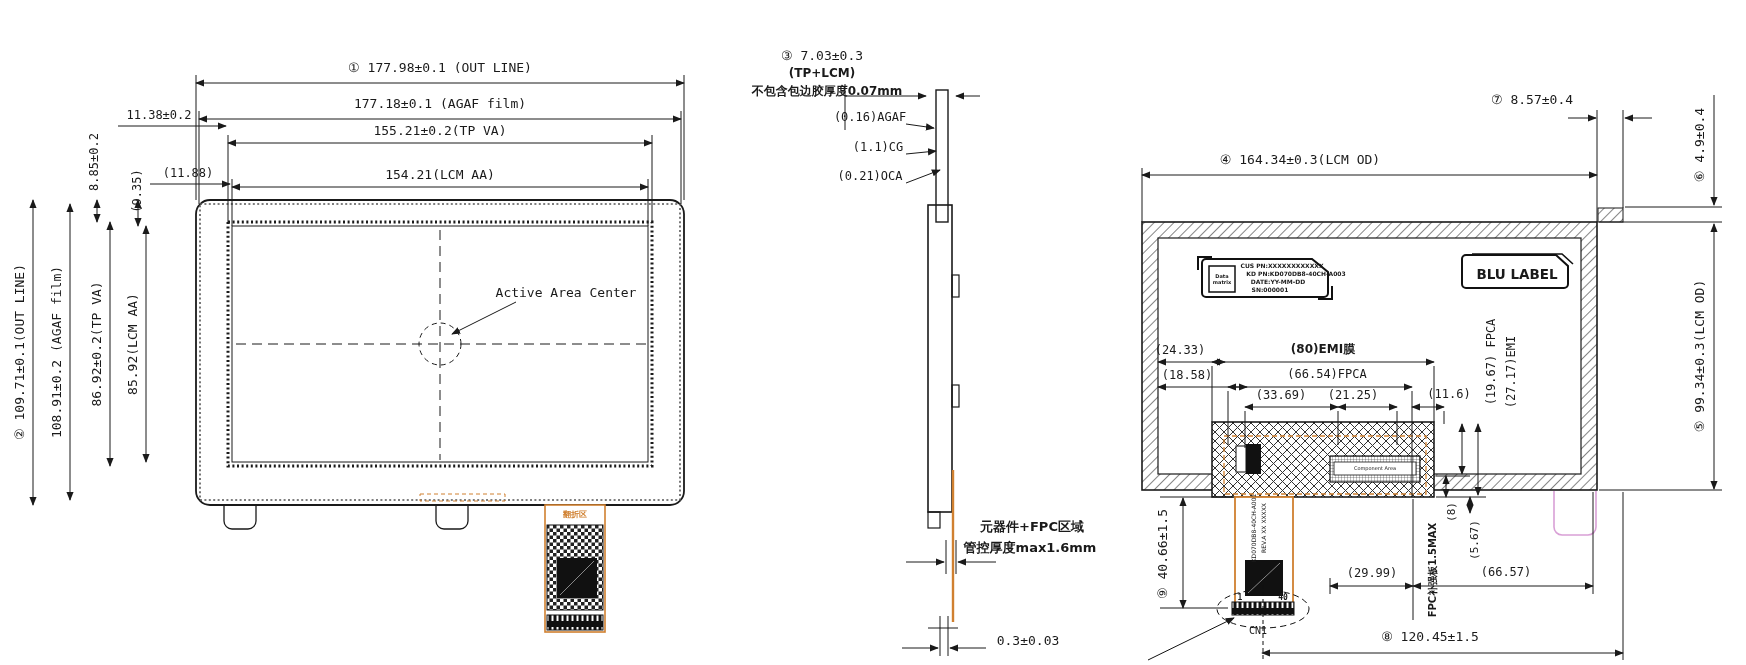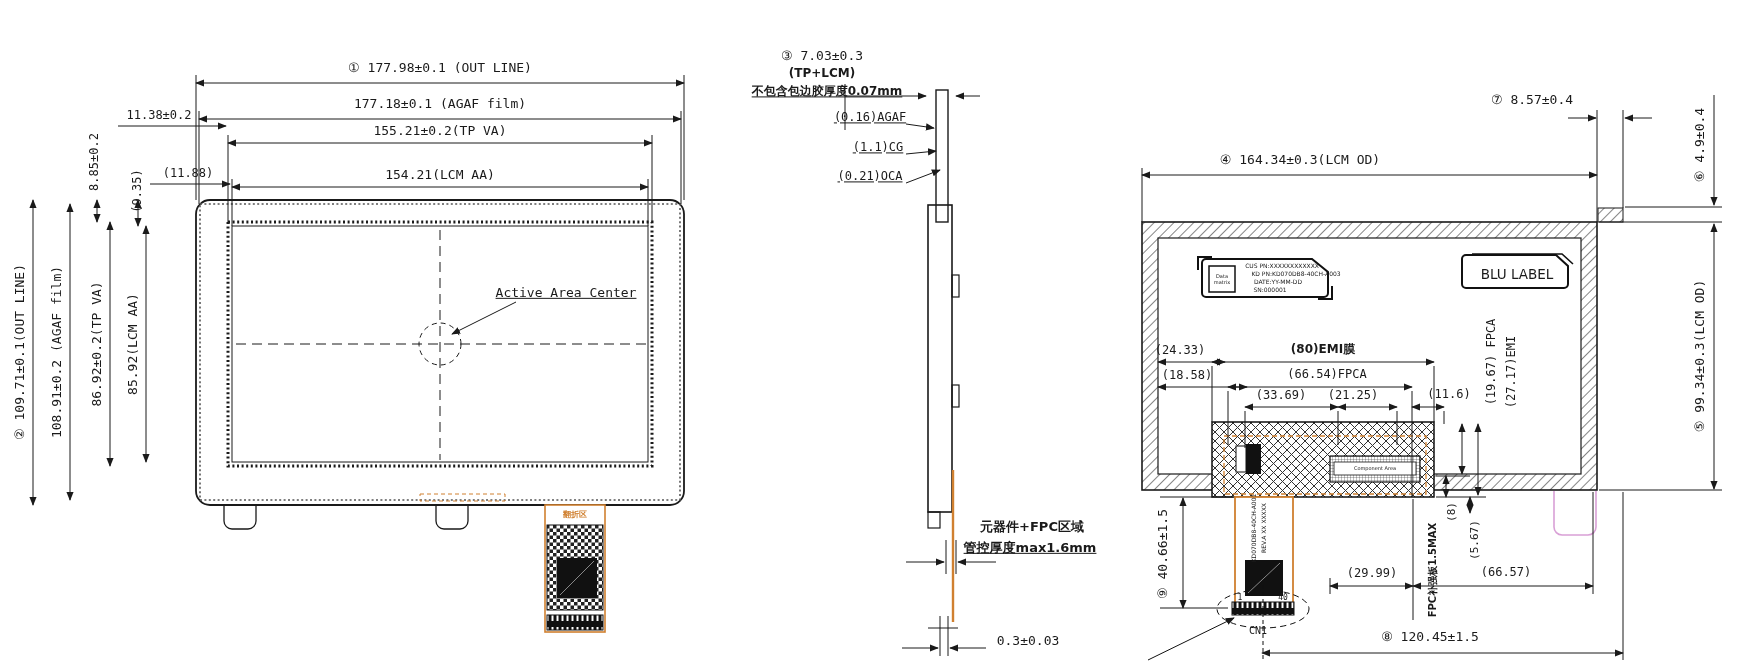--- a/index.html
+++ b/index.html
@@ -4,22 +4,22 @@
 <style>
   html,body{margin:0;padding:0;background:#fff;}
   .stage{position:relative;width:1746px;height:665px;background:#fff;overflow:hidden;
          font-family:"DejaVu Sans Mono",monospace;color:#1a1a1a;}
   .stage svg{position:absolute;left:0;top:0;}
   .lbl{position:absolute;transform:translate(-50%,-50%);white-space:nowrap;
        font-size:13px;line-height:1.1;}
   .lbl.v{transform:translate(-50%,-50%) rotate(-90deg);}
   .s12{font-size:12px}.s11{font-size:11px}.s10{font-size:10px}
   .t8{font-size:8px}.t7{font-size:10px}.t6{font-size:6px}.t5{font-size:5px}
-  .u{text-decoration:underline;}
-  .b{font-weight:normal;}
+  .u{}
+  .b{font-weight:bold;}
   .cb{font-weight:bold;font-family:"DejaVu Sans",sans-serif;}
   .orange{color:#d08030;text-align:right;}
   .lab{font-family:"DejaVu Sans",sans-serif;}
 </style>
 </head>
 <body>
 
 <div class="stage">
 
 <svg width="1746" height="665" viewBox="0 0 1746 665">

